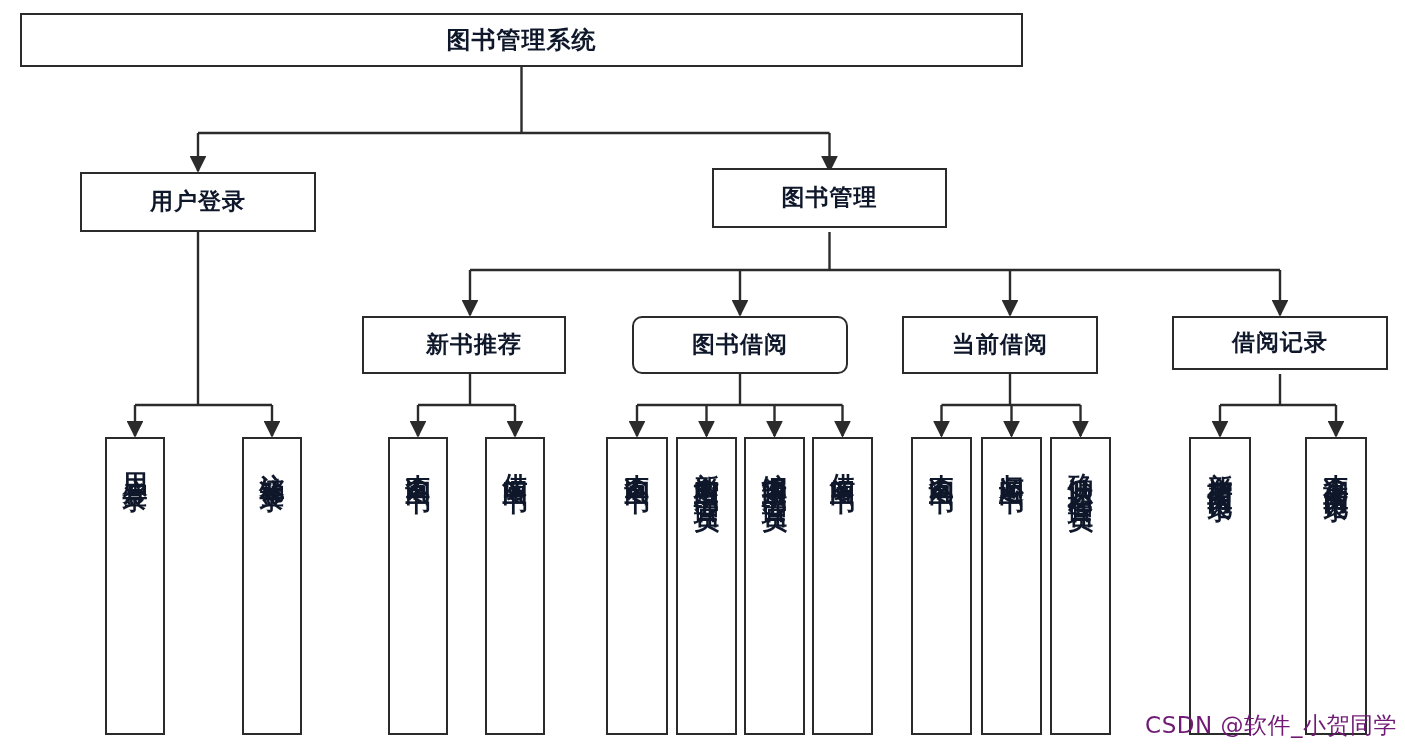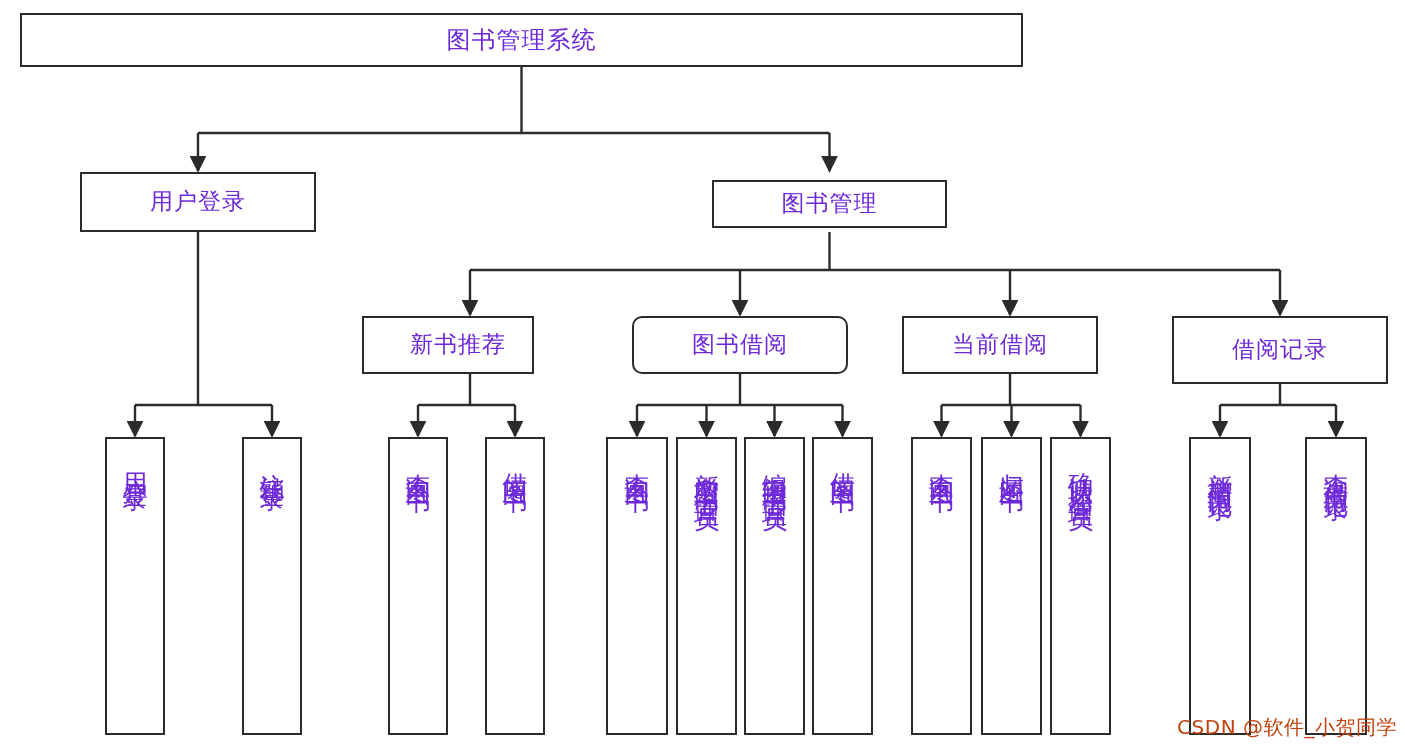--- a/index.html
+++ b/index.html
@@ -27,21 +27,22 @@
     pointer-events: none;
   }
   .node {
     position: absolute;
     box-sizing: border-box;
     background: #ffffff;
     border: 2px solid #2b2b2b;
     display: flex;
     align-items: center;
     justify-content: center;
-    color: #6d28d9;
+    color: #0f172a;
+    font-weight: bold;
   }
   .node .lbl {
     display: block;
     text-align: center;
     line-height: 1.18;
   }
   
   .node.h .lbl {
     font-size: 23px;
     letter-spacing: 1px;
@@ -60,22 +61,22 @@
     writing-mode: vertical-rl;
     text-orientation: upright;
     font-size: 25px;
     letter-spacing: 5px;
     line-height: 1;
   }
   .watermark {
     position: absolute;
     right: 8px;
     bottom: 6px;
-    font-size: 20px;
-    color: #c2410c;
+    font-size: 23px;
+    color: #701a75;
     letter-spacing: 0.5px;
     white-space: nowrap;
     user-select: none;
   }
 </style>
 </head>
 <body>
 
 <div id="canvas">
 
@@ -122,34 +123,34 @@
       </g>
   </svg>
 
   <div class="node h root" style="left: 20px; top: 13px; width: 1003px; height: 54px;">
     <span class="lbl">图书管理系统</span>
   </div>
 
   <div class="node h" style="left: 80px; top: 172px; width: 236px; height: 60px;">
     <span class="lbl">用户登录</span>
   </div>
-  <div class="node h" style="left: 712px; top: 180px; width: 235px; height: 48px;">
+  <div class="node h" style="left: 712px; top: 168px; width: 235px; height: 60px;">
     <span class="lbl">图书管理</span>
   </div>
 
-  <div class="node h" style="left: 362px; top: 316px; width: 172px; height: 58px; padding-left: 20px;">
+  <div class="node h" style="left: 362px; top: 316px; width: 204px; height: 58px; padding-left: 20px;">
     <span class="lbl">新书推荐</span>
   </div>
   <div class="node h" style="left: 632px; top: 316px; width: 216px; height: 58px; border-radius: 10px;">
     <span class="lbl">图书借阅</span>
   </div>
   <div class="node h" style="left: 902px; top: 316px; width: 196px; height: 58px;">
     <span class="lbl">当前借阅</span>
   </div>
-  <div class="node h" style="left: 1172px; top: 316px; width: 216px; height: 68px;">
+  <div class="node h" style="left: 1172px; top: 316px; width: 216px; height: 54px;">
     <span class="lbl">借阅记录</span>
   </div>
 
   <div class="node v" style="left: 105px; top: 437px; width: 60px; height: 298px;">
     <span class="lbl">用户登录</span>
   </div>
   <div class="node v" style="left: 242px; top: 437px; width: 60px; height: 298px;">
     <span class="lbl">注销登录</span>
   </div>
   <div class="node v" style="left: 388px; top: 437px; width: 60px; height: 298px;">

